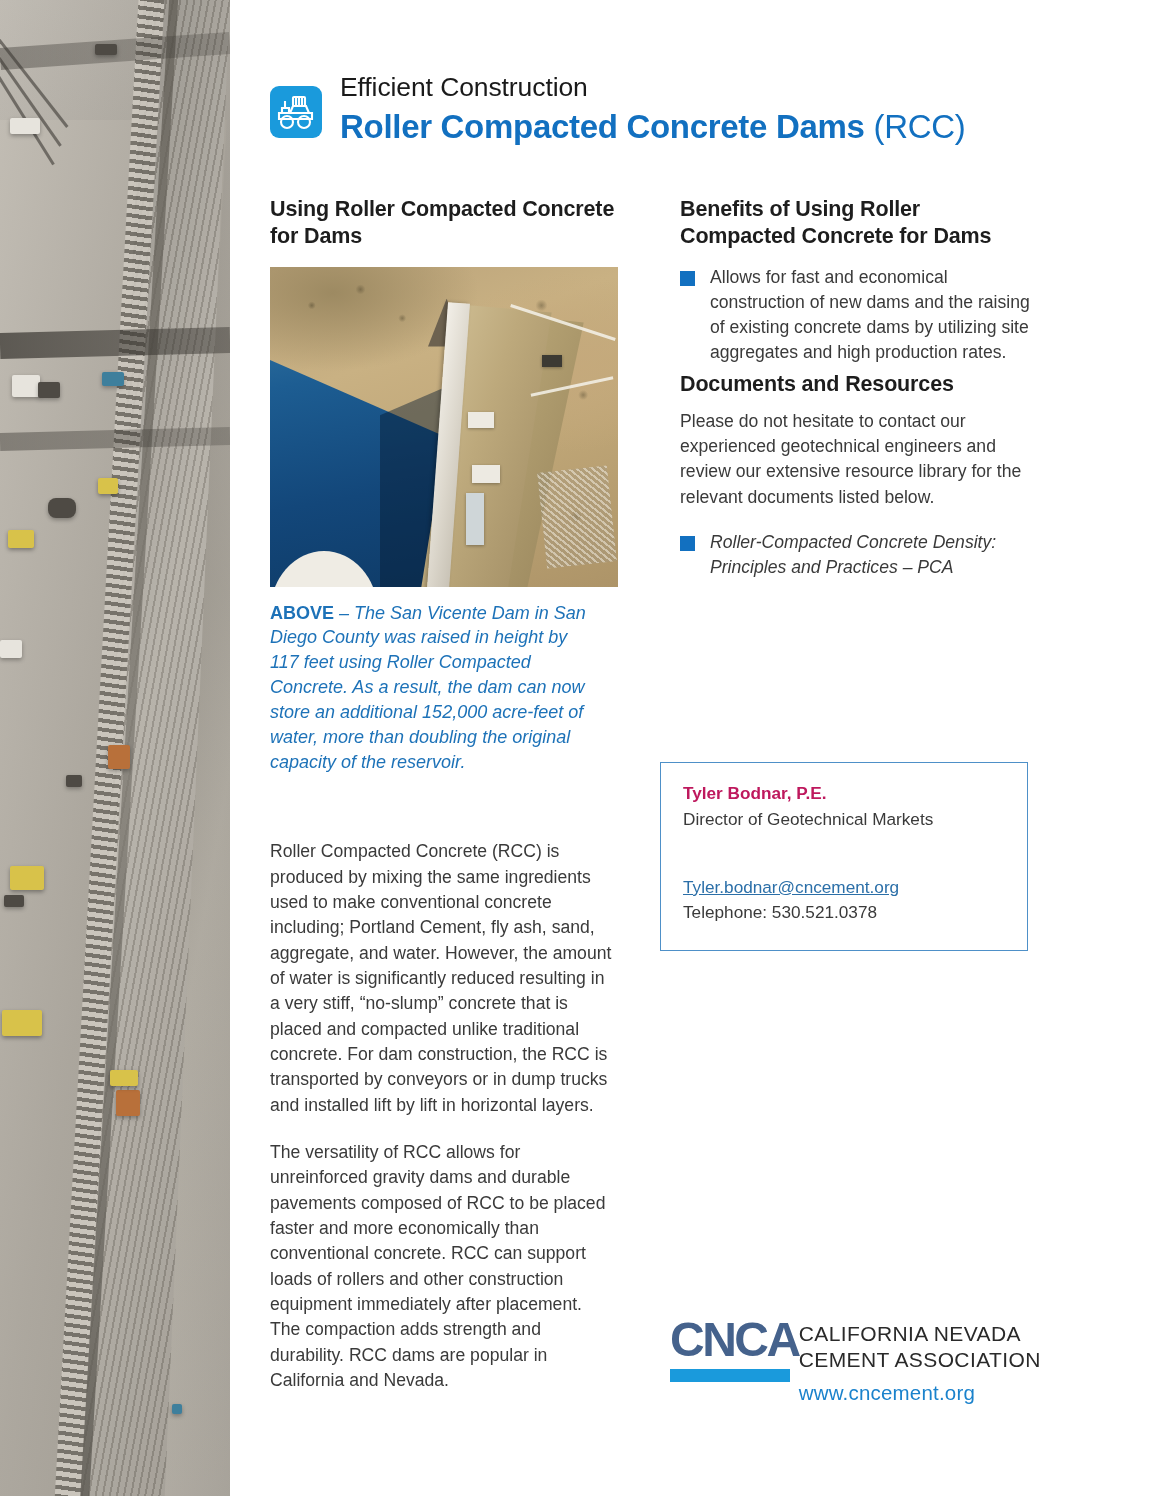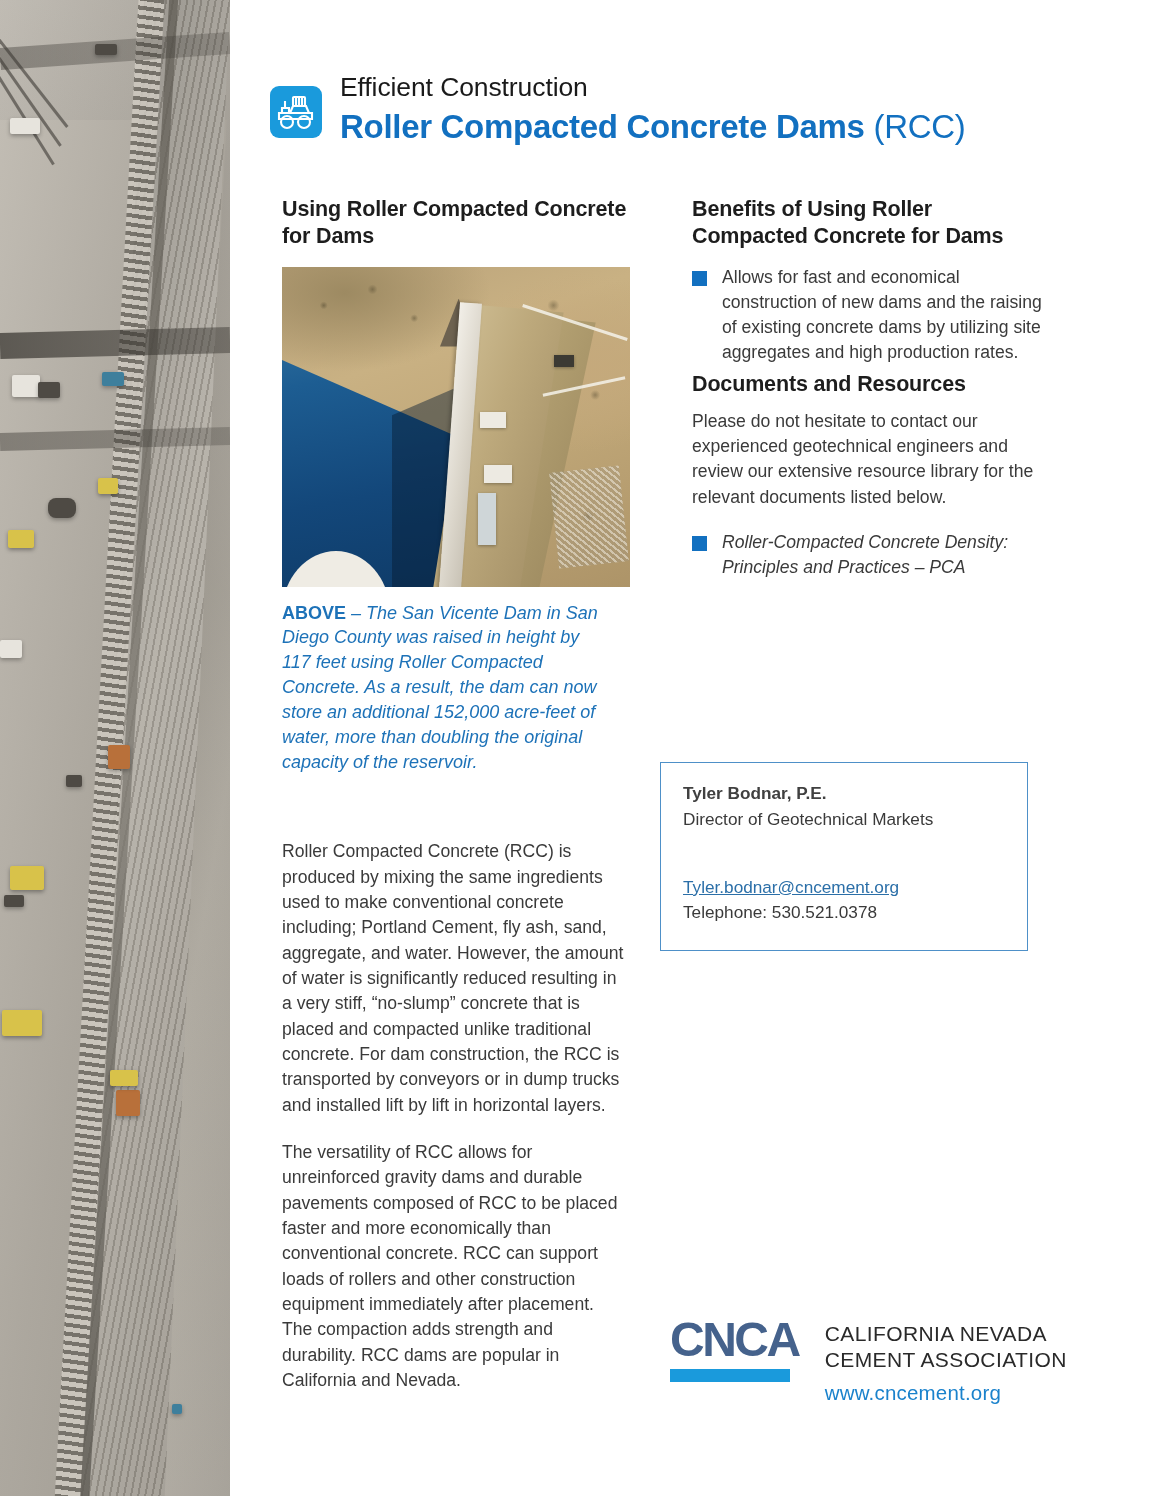--- a/index.html
+++ b/index.html
@@ -139,21 +139,21 @@
     line-height: 1.25;
     margin-top: 4px;
     letter-spacing: -0.3px;
     white-space: nowrap;
   }
   .headline .light { font-weight: normal; }
 
   
   .cols {
     position: absolute;
-    left: 52px; top: 196px;
+    left: 40px; top: 196px;
     width: 810px;
     display: flex;
     gap: 62px;
   }
   .col-left  { width: 348px; }
   .col-right { width: 358px; }
 
   h2.sec {
     font-size: 21.5px;
     font-weight: bold;
@@ -326,21 +326,21 @@
     font-size: 19.5px;
     font-weight: bold;
     color: #1270c0;
     text-align: center;
     margin-bottom: 18px;
     letter-spacing: -0.1px;
   }
   .contact-name {
     font-size: 17.2px;
     font-weight: bold;
-    color: #404040;
+    color: #be185d;
     line-height: 1.5;
   }
   .contact-line {
     font-size: 17.2px;
     color: #3a3a3a;
     line-height: 1.5;
   }
   .contact-email {
     font-size: 17.2px;
     color: #2b6fa8;
@@ -364,21 +364,21 @@
     color: #45628c;
     letter-spacing: -2.5px;
     line-height: 0.92;
     font-family: "Liberation Sans", sans-serif;
   }
   .logo-bar {
     width: 120px; height: 13px;
     background: #1a9adc;
     margin-top: 7px;
   }
-  .logo-words { margin-left: 26px; margin-top: 3px; }
+  .logo-words { margin-top: 3px; }
   .logo-w1, .logo-w2 {
     font-size: 21px;
     color: #2a2a2a;
     letter-spacing: 0.4px;
     line-height: 1.22;
   }
   .logo-url {
     margin-top: 9px;
     font-size: 20.5px;
     color: #1a82cc;

